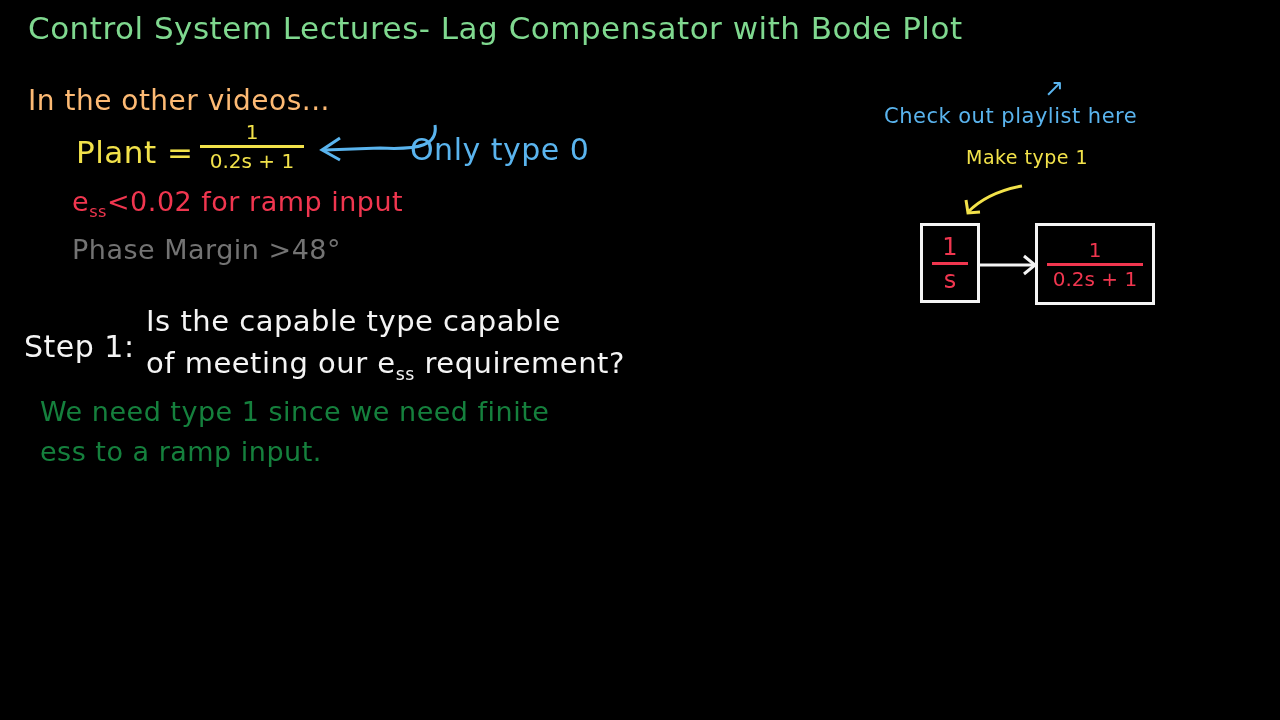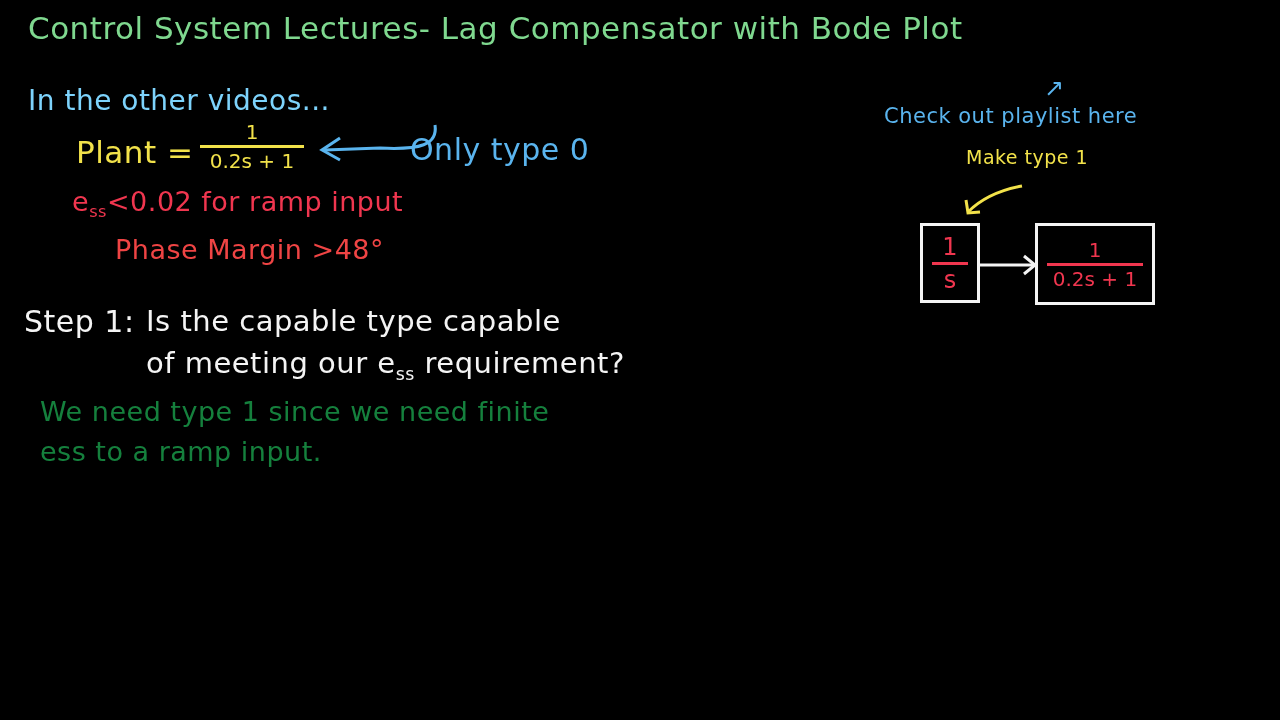--- a/index.html
+++ b/index.html
@@ -2,25 +2,25 @@
 <html><head>
 <meta charset="utf-8">
 <style>
   html, body { margin:0; padding:0; }
   body {
     width:1280px; height:720px; background:#000; overflow:hidden; position:relative;
     font-family: "DejaVu Sans", sans-serif;
   }
   .t { position:absolute; white-space:nowrap; letter-spacing:0.5px; }
   .title { left:28px; top:10px; font-size:31px; color:#7fd88f; }
-  .pink { color:#7dd3fc; }
+  .pink { color:#fdba74; }
   .blue { color:#5ab4ee; }
   .yellow { color:#f2e24a; }
   .red { color:#f0364f; }
-  .green { color:#ef4444;margin-left:43px; }
+  .green { color:#737373; }
   .white { color:#f4f4f4; }
   .cyan { color:#15803d;text-align:center; }
   .frac { position:absolute; display:flex; flex-direction:column; align-items:center; }
   .frac .num, .frac .den { line-height:1; }
   .frac .bar { height:3px; width:100%; margin:3px 0; }
   .box { position:absolute; border:3px solid #f4f4f4; box-sizing:border-box; display:flex; align-items:center; justify-content:center; }
   sub { font-size:60%; }
 </style>
 </head>
 <body>
@@ -42,21 +42,21 @@
   <path d="M125 5 C128 25 110 30 70 28 L15 30" stroke="#5ab4ee" stroke-width="3" fill="none"></path>
   <path d="M30 18 L12 30 L30 40" stroke="#5ab4ee" stroke-width="3" fill="none"></path>
 </svg>
 
 <div class="t red" style="left:72px; top:186px; font-size:27px;">
   <span>e</span><sub>ss</sub><span>&lt;0.02  for ramp input</span>
 </div>
 
 <div class="t green" style="left:72px; top:234px; font-size:27px;">Phase Margin &gt;48°</div>
 
-<div class="t white" style="left:24px; top:304px; font-size:30px;">Step 1:</div>
+<div class="t white" style="left:24px; top:329px; font-size:30px;">Step 1:</div>
 <div class="t white" style="left:146px; top:304px; font-size:29px;">Is the capable type capable</div>
 <div class="t white" style="left:146px; top:346px; font-size:29px;">
   <span>of meeting our e</span><sub>ss</sub><span> requirement?</span>
 </div>
 
 <div class="t cyan" style="left:40px; top:396px; font-size:27px;">We need type 1 since we need finite</div>
 <div class="t cyan" style="left:40px; top:436px; font-size:27px;">ess to a ramp input.</div>
 
 <div class="t blue" style="left:1044px; top:74px; font-size:24px;">↗</div>
 <div class="t blue" style="left:884px; top:104px; font-size:21px;">Check out playlist here</div>

